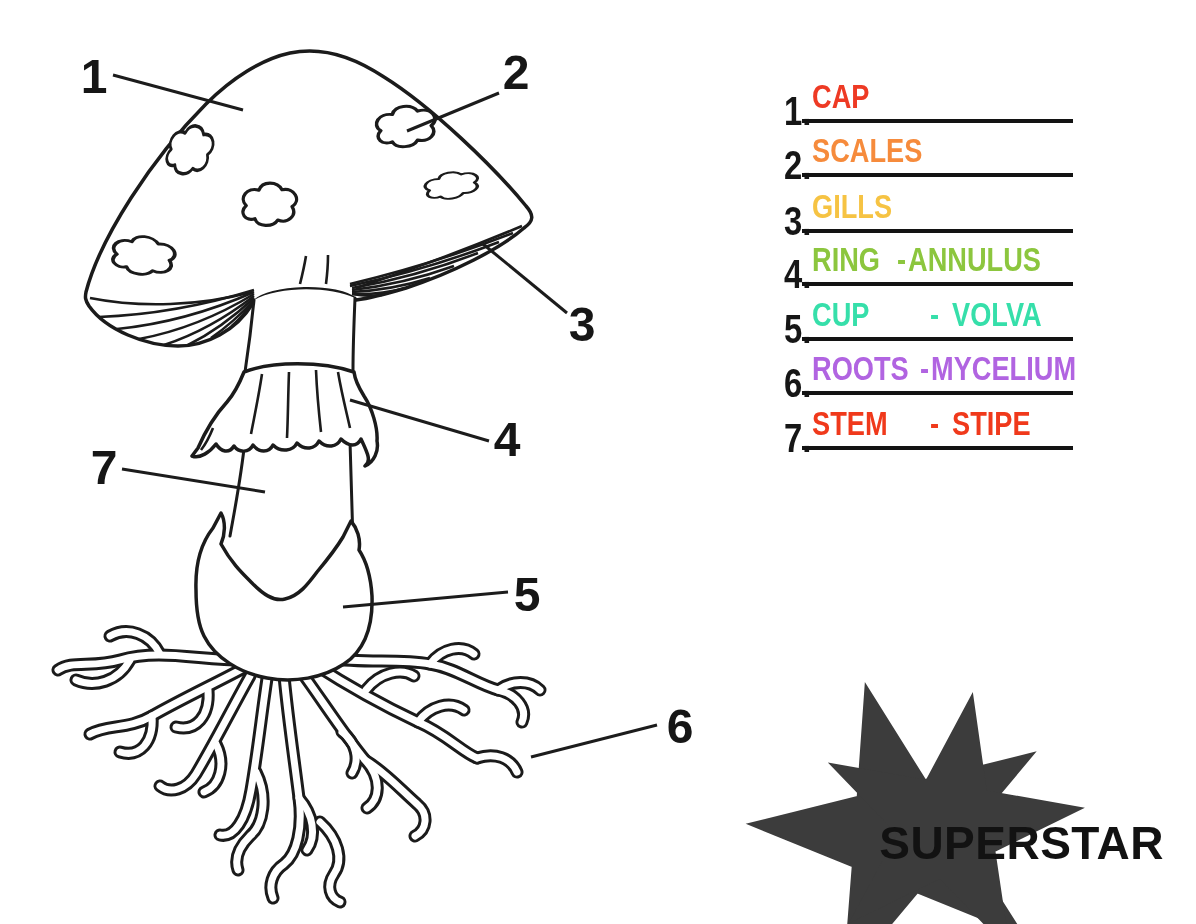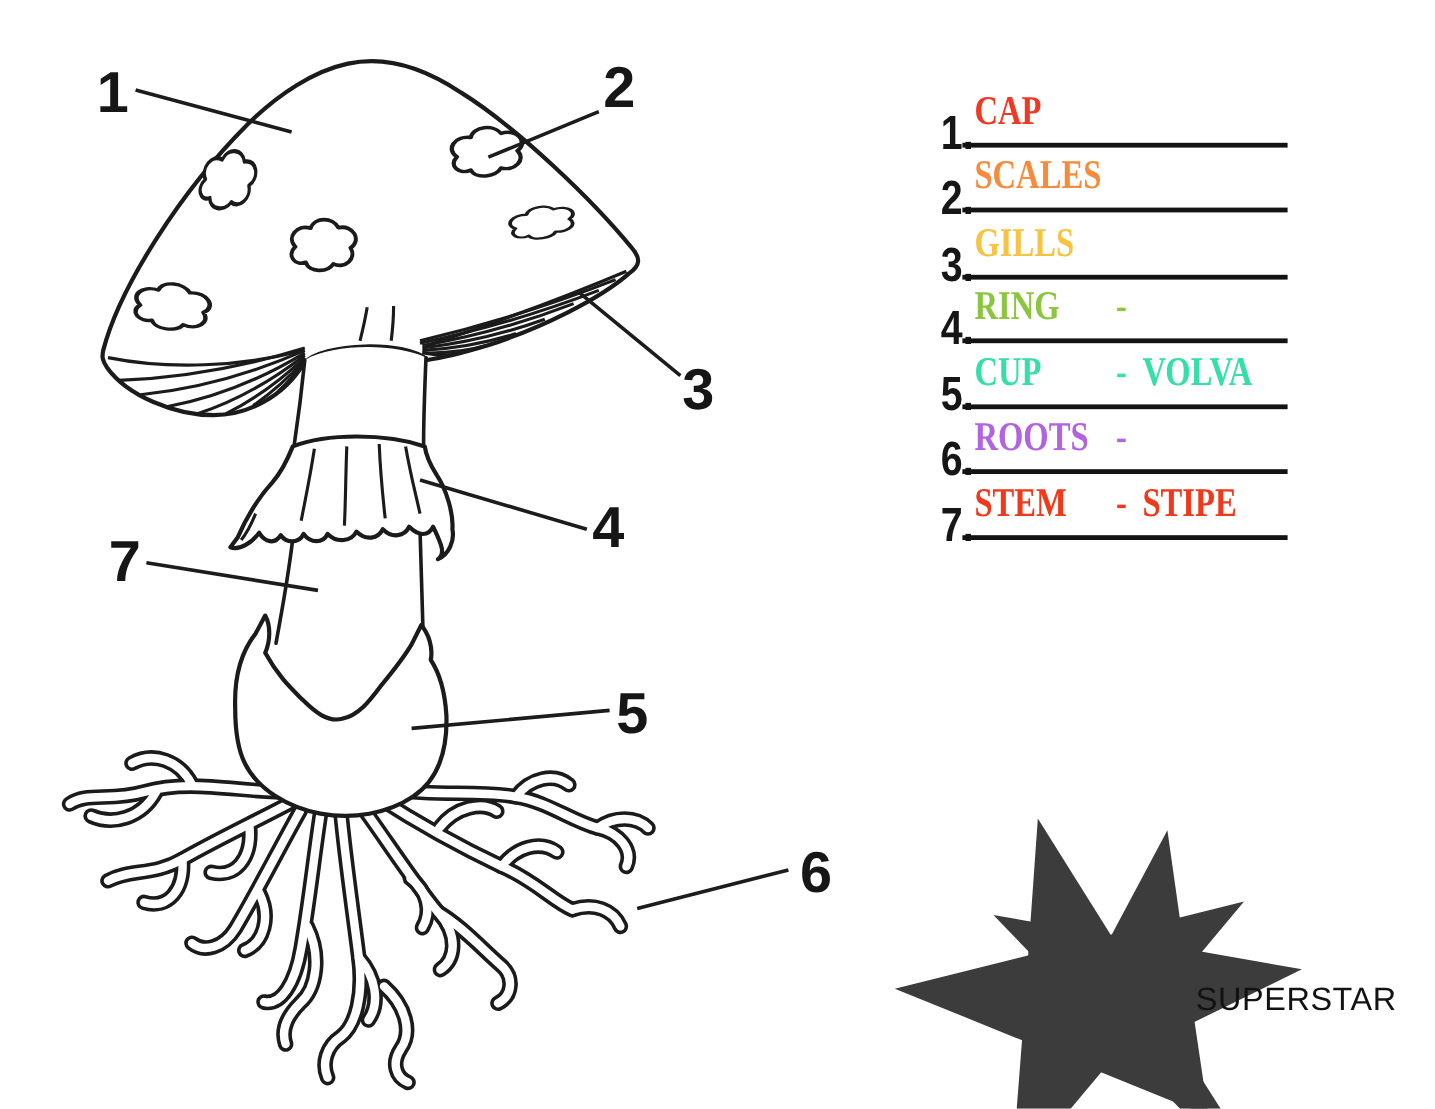--- a/index.html
+++ b/index.html
@@ -8,31 +8,31 @@
   #page { position:relative; width:1196px; height:924px; background:#fff; }
 
   #diagram-svg { position:absolute; left:0; top:0; width:1196px; height:924px; }
 
   
   .ans-row { position:absolute; left:778px; width:300px; height:47px; }
   .ans-num { position:absolute; left:0; bottom:-8px; width:24px; text-align:right;
              font-size:40px; font-weight:bold; color:#161616; line-height:1; }
   .ans-num .sq { display:inline-block; transform:scaleX(0.82); transform-origin:100% 100%; }
   .ans-line { position:absolute; left:24px; bottom:0; width:271px; height:47px;
-              border-bottom:4px solid #131313; display:flex; align-items:flex-start;
-              padding-left:10px;font-family:Liberation Serif, serif; }
+              border-bottom:4px solid #131313; display:flex; align-items:center;
+              padding-left:10px; }
   .ans-line .word { font-size:34px; font-weight:bold; line-height:1; padding-bottom:4px;
                     white-space:nowrap; }
   .ans-line .word .sq { display:inline-block; transform:scaleX(0.8); transform-origin:0 100%; }
   .w1box { width:108px; }
   .dashbox { width:32px; text-align:center; }
 
   
   #logo-text { position:absolute; right:32px; top:820px; text-align:right; color:#121212; }
-  #logo-line1 { font-size:27px; font-weight:normal; letter-spacing:0.5px; line-height:1; }
+  #logo-line1 { font-size:46px; font-weight:bold; letter-spacing:0.5px; line-height:1; }
   #logo-line2 { font-size:28px; font-weight:bold; letter-spacing:0.2px; line-height:1; margin-top:-2px; }
 
   .lead { stroke:#1c1c1c; stroke-width:3; fill:none; }
   .ink  { stroke:#1b1b1b; fill:#ffffff; stroke-width:3.5; stroke-linejoin:round; }
   .inkline { stroke:#1b1b1b; fill:none; stroke-width:3; stroke-linecap:round; }
   .gill { stroke:#1b1b1b; fill:none; stroke-width:2.6; }
   .dnum { font-family:"Liberation Sans",sans-serif; font-size:48px; font-weight:bold; fill:#161616; }
   .rootsB { stroke:#1b1b1b; stroke-width:13; fill:none; stroke-linecap:round; stroke-linejoin:round; }
   .rootsW { stroke:#ffffff; stroke-width:7;  fill:none; stroke-linecap:round; stroke-linejoin:round; }
   .logoInk { stroke:#3c3c3c; stroke-width:4; fill:#ffffff; }
@@ -224,37 +224,39 @@
       <div class="ans-line">
         <span class="word w1box"><span class="sq" style="color: rgb(246, 195, 67);">GILLS</span></span>
       </div>
     </div>
 
     <div class="ans-row" style="top:239px">
       <div class="ans-num"><span class="sq">4.</span></div>
       <div class="ans-line">
         <span class="word w1box"><span class="sq" style="color: rgb(140, 198, 62);">RING</span></span>
         <span class="word dashbox"><span class="sq" style="color: rgb(140, 198, 62);">-</span></span>
+        <span class="word"><span class="sq" style="color: rgb(140, 198, 62);">ANNULUS</span></span>
       </div>
     </div>
 
     <div class="ans-row" style="top:294px">
       <div class="ans-num"><span class="sq">5.</span></div>
       <div class="ans-line">
         <span class="word w1box"><span class="sq" style="color: rgb(54, 223, 170);">CUP</span></span>
         <span class="word dashbox"><span class="sq" style="color: rgb(54, 223, 170);">-</span></span>
         <span class="word"><span class="sq" style="color: rgb(54, 223, 170);">VOLVA</span></span>
       </div>
     </div>
 
     <div class="ans-row" style="top:348px">
       <div class="ans-num"><span class="sq">6.</span></div>
       <div class="ans-line">
         <span class="word w1box"><span class="sq" style="color: rgb(177, 100, 225);">ROOTS</span></span>
         <span class="word dashbox"><span class="sq" style="color: rgb(177, 100, 225);">-</span></span>
+        <span class="word"><span class="sq" style="color: rgb(177, 100, 225);">MYCELIUM</span></span>
       </div>
     </div>
 
     <div class="ans-row" style="top:403px">
       <div class="ans-num"><span class="sq">7.</span></div>
       <div class="ans-line">
         <span class="word w1box"><span class="sq" style="color: rgb(240, 57, 27);">STEM</span></span>
         <span class="word dashbox"><span class="sq" style="color: rgb(240, 57, 27);">-</span></span>
         <span class="word"><span class="sq" style="color: rgb(240, 57, 27);">STIPE</span></span>
       </div>

